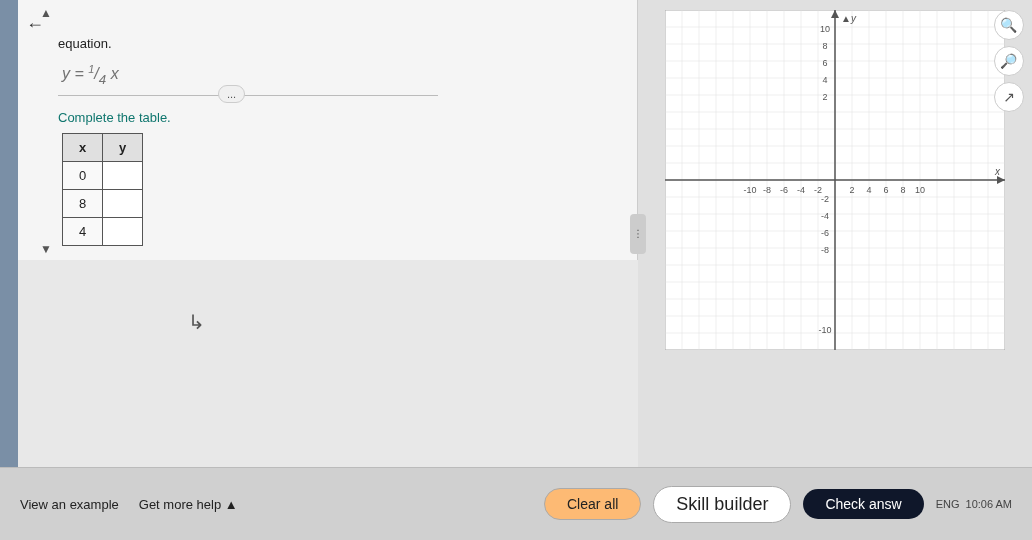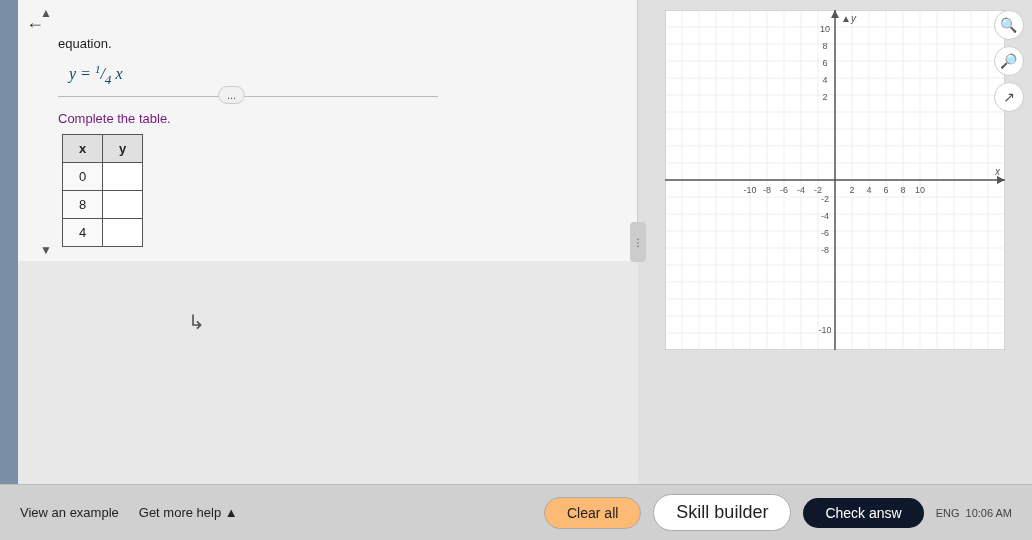--- a/index.html
+++ b/index.html
@@ -48,24 +48,23 @@
     .problem-text {
       font-size: 13px;
       color: #222;
       line-height: 1.5;
       max-width: 520px;
       margin-bottom: 10px;
     }
 
     .equation {
       font-size: 16px;
-      color: #0c4a6e;
-      margin: 8px 0 6px 11px;
+      color: #737373;
+      margin: 8px 0 6px 4px;
       font-style: italic;
-      font-family: Liberation Serif, serif;
     }
 
     .equation sup {
       font-size: 11px;
     }
 
     .separator-line {
       border: none;
       border-top: 1px solid #bbb;
       margin: 8px 0 12px 0;
@@ -81,21 +80,21 @@
       border: 1px solid #ccc;
       border-radius: 10px;
       padding: 2px 8px;
       font-size: 11px;
       cursor: pointer;
       color: #555;
     }
 
     .complete-table-label {
       font-size: 13px;
-      color: #701a75;
+      color: #0f766e;
       margin-bottom: 8px;
     }
 
     .xy-table {
       border-collapse: collapse;
       margin-left: 4px;
     }
 
     .xy-table th, .xy-table td {
       border: 1px solid #555;
@@ -182,21 +181,21 @@
       display: flex;
       align-items: center;
       justify-content: center;
       cursor: pointer;
       font-size: 10px;
       color: #555;
     }
 
     
     .bottom-bar {
-      height: 56px;
+      height: 73px;
       background: #d0d0d0;
       display: flex;
       align-items: center;
       justify-content: space-between;
       padding: 0 20px;
       border-top: 1px solid #bbb;
     }
 
     .bottom-left {
       display: flex;

